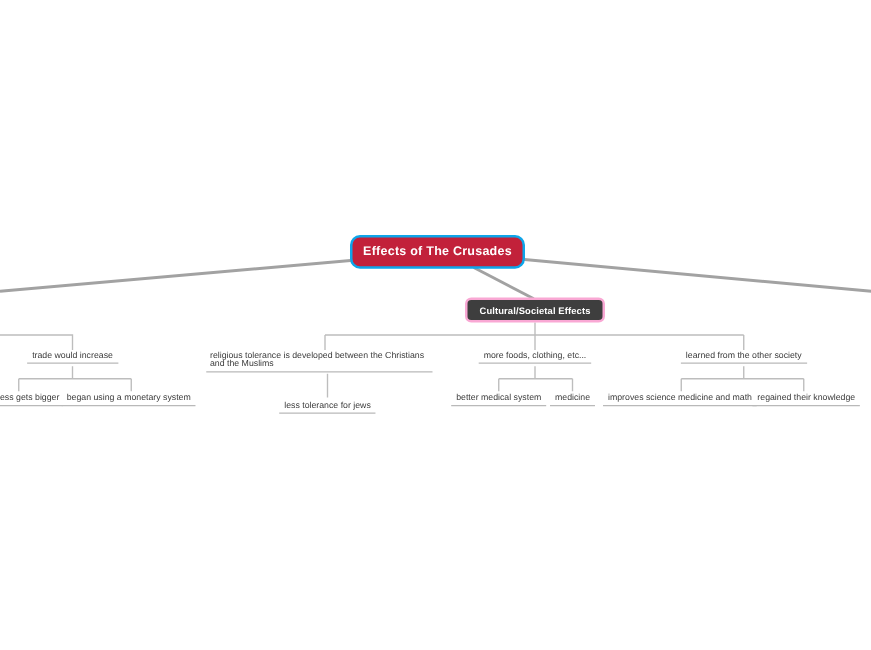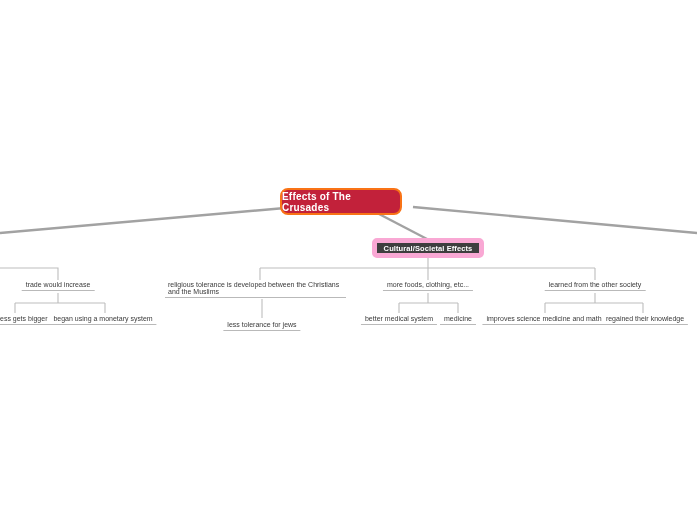--- a/index.html
+++ b/index.html
@@ -21,32 +21,32 @@
     display: flex;
     align-items: center;
     justify-content: center;
     color: #ffffff;
     font-weight: bold;
     box-sizing: border-box;
     cursor: pointer;
   }
   .root-node {
     left: 280px; top: 188px;
-    width: 122px; height: 27px;
+    width: 140px; height: 27px;
     background: #c2213a;
-    border: 2px solid #f97316;
+    border: 2px solid #0ea5e9;
     border-radius: 8px;
     font-size: 10px;
     letter-spacing: 0.2px;
   }
   .branch-node {
     left: 372px; top: 238px;
     width: 112px; height: 20px;
     background: #3e3e3e;
-    border: 5px solid #f9a8d4;
+    border: 2px solid #f9a8d4;
     border-radius: 5px;
     font-size: 7.5px;
     letter-spacing: 0.1px;
   }
   .leaf {
     position: absolute;
     font-size: 7px;
     line-height: 7px;
     color: #3a3a3a;
     padding: 1px 4px 2px 4px;

